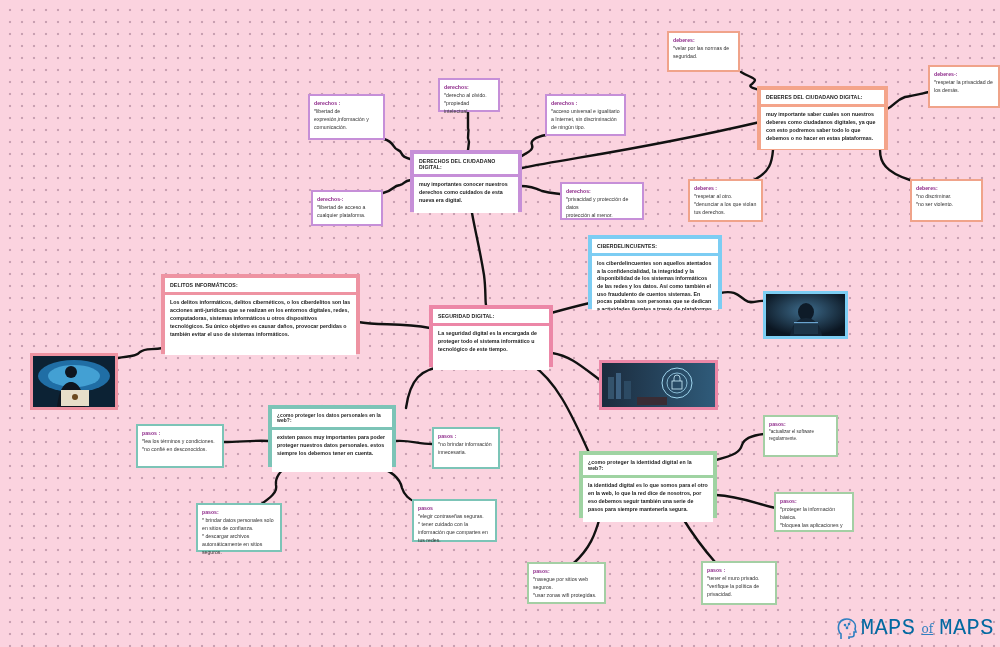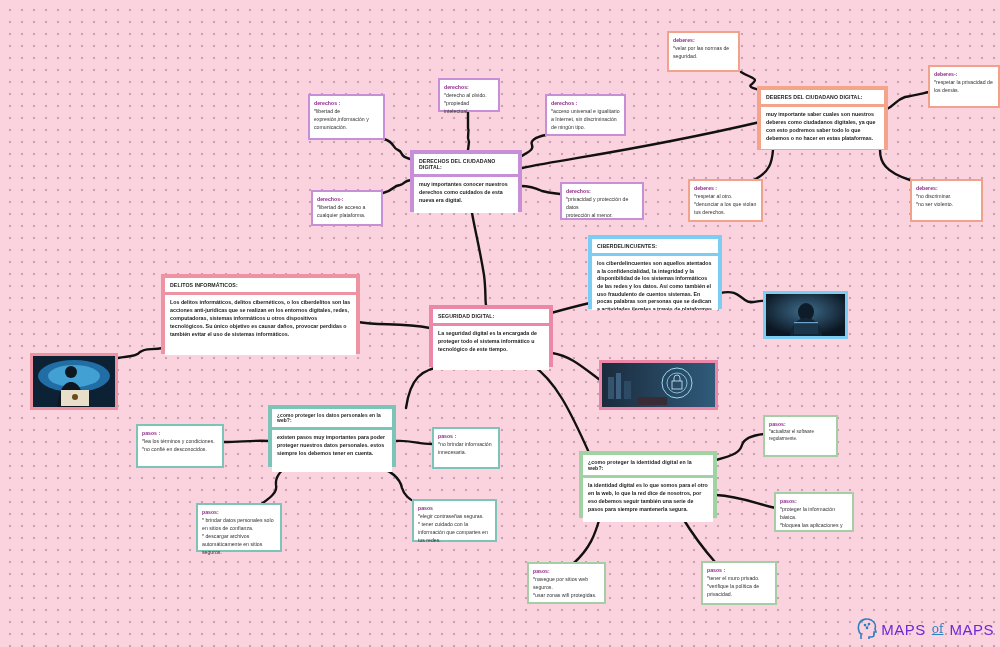--- a/index.html
+++ b/index.html
@@ -28,21 +28,21 @@
   .pink{background:#ec87a7;}
   .teal{background:#7cc4b7;}
   .green{background:#9fd3a2;}
   .bd-purple{border-color:#c68fd8;}
   .bd-salmon{border-color:#f0a38a;}
   .bd-teal{border-color:#7cc4b7;}
   .bd-green{border-color:#a4cfa4;}
   .img{padding:3px;}
   .img .pic{width:100%;height:100%;}
   .logo{position:absolute;right:6px;bottom:6px;z-index:3;display:flex;align-items:center;gap:4px;}
-  .logo .word{font-family:Liberation Sans, sans-serif;font-size:15px;color:#6d28d9;letter-spacing:0.5px;}
+  .logo .word{font-family:Liberation Mono, monospace;font-size:22px;color:#0369a1;letter-spacing:0.5px;}
   .logo .of{font-family:"DejaVu Serif", serif;font-size:12px;color:#2f7fc1;margin:0 2px;text-decoration:underline;}
 </style>
 </head>
 <body>
 
 <svg class="links" viewBox="0 0 1000 647">
   <g fill="none" stroke="#111" stroke-width="2.4" stroke-linecap="round">
 
     <path d="M384,139 C395,142 392,148 398,150 C404,152 398,156 410,159"></path>
     <path d="M468,111 L468,128 C470,132 466,136 469,142 L468,150"></path>

